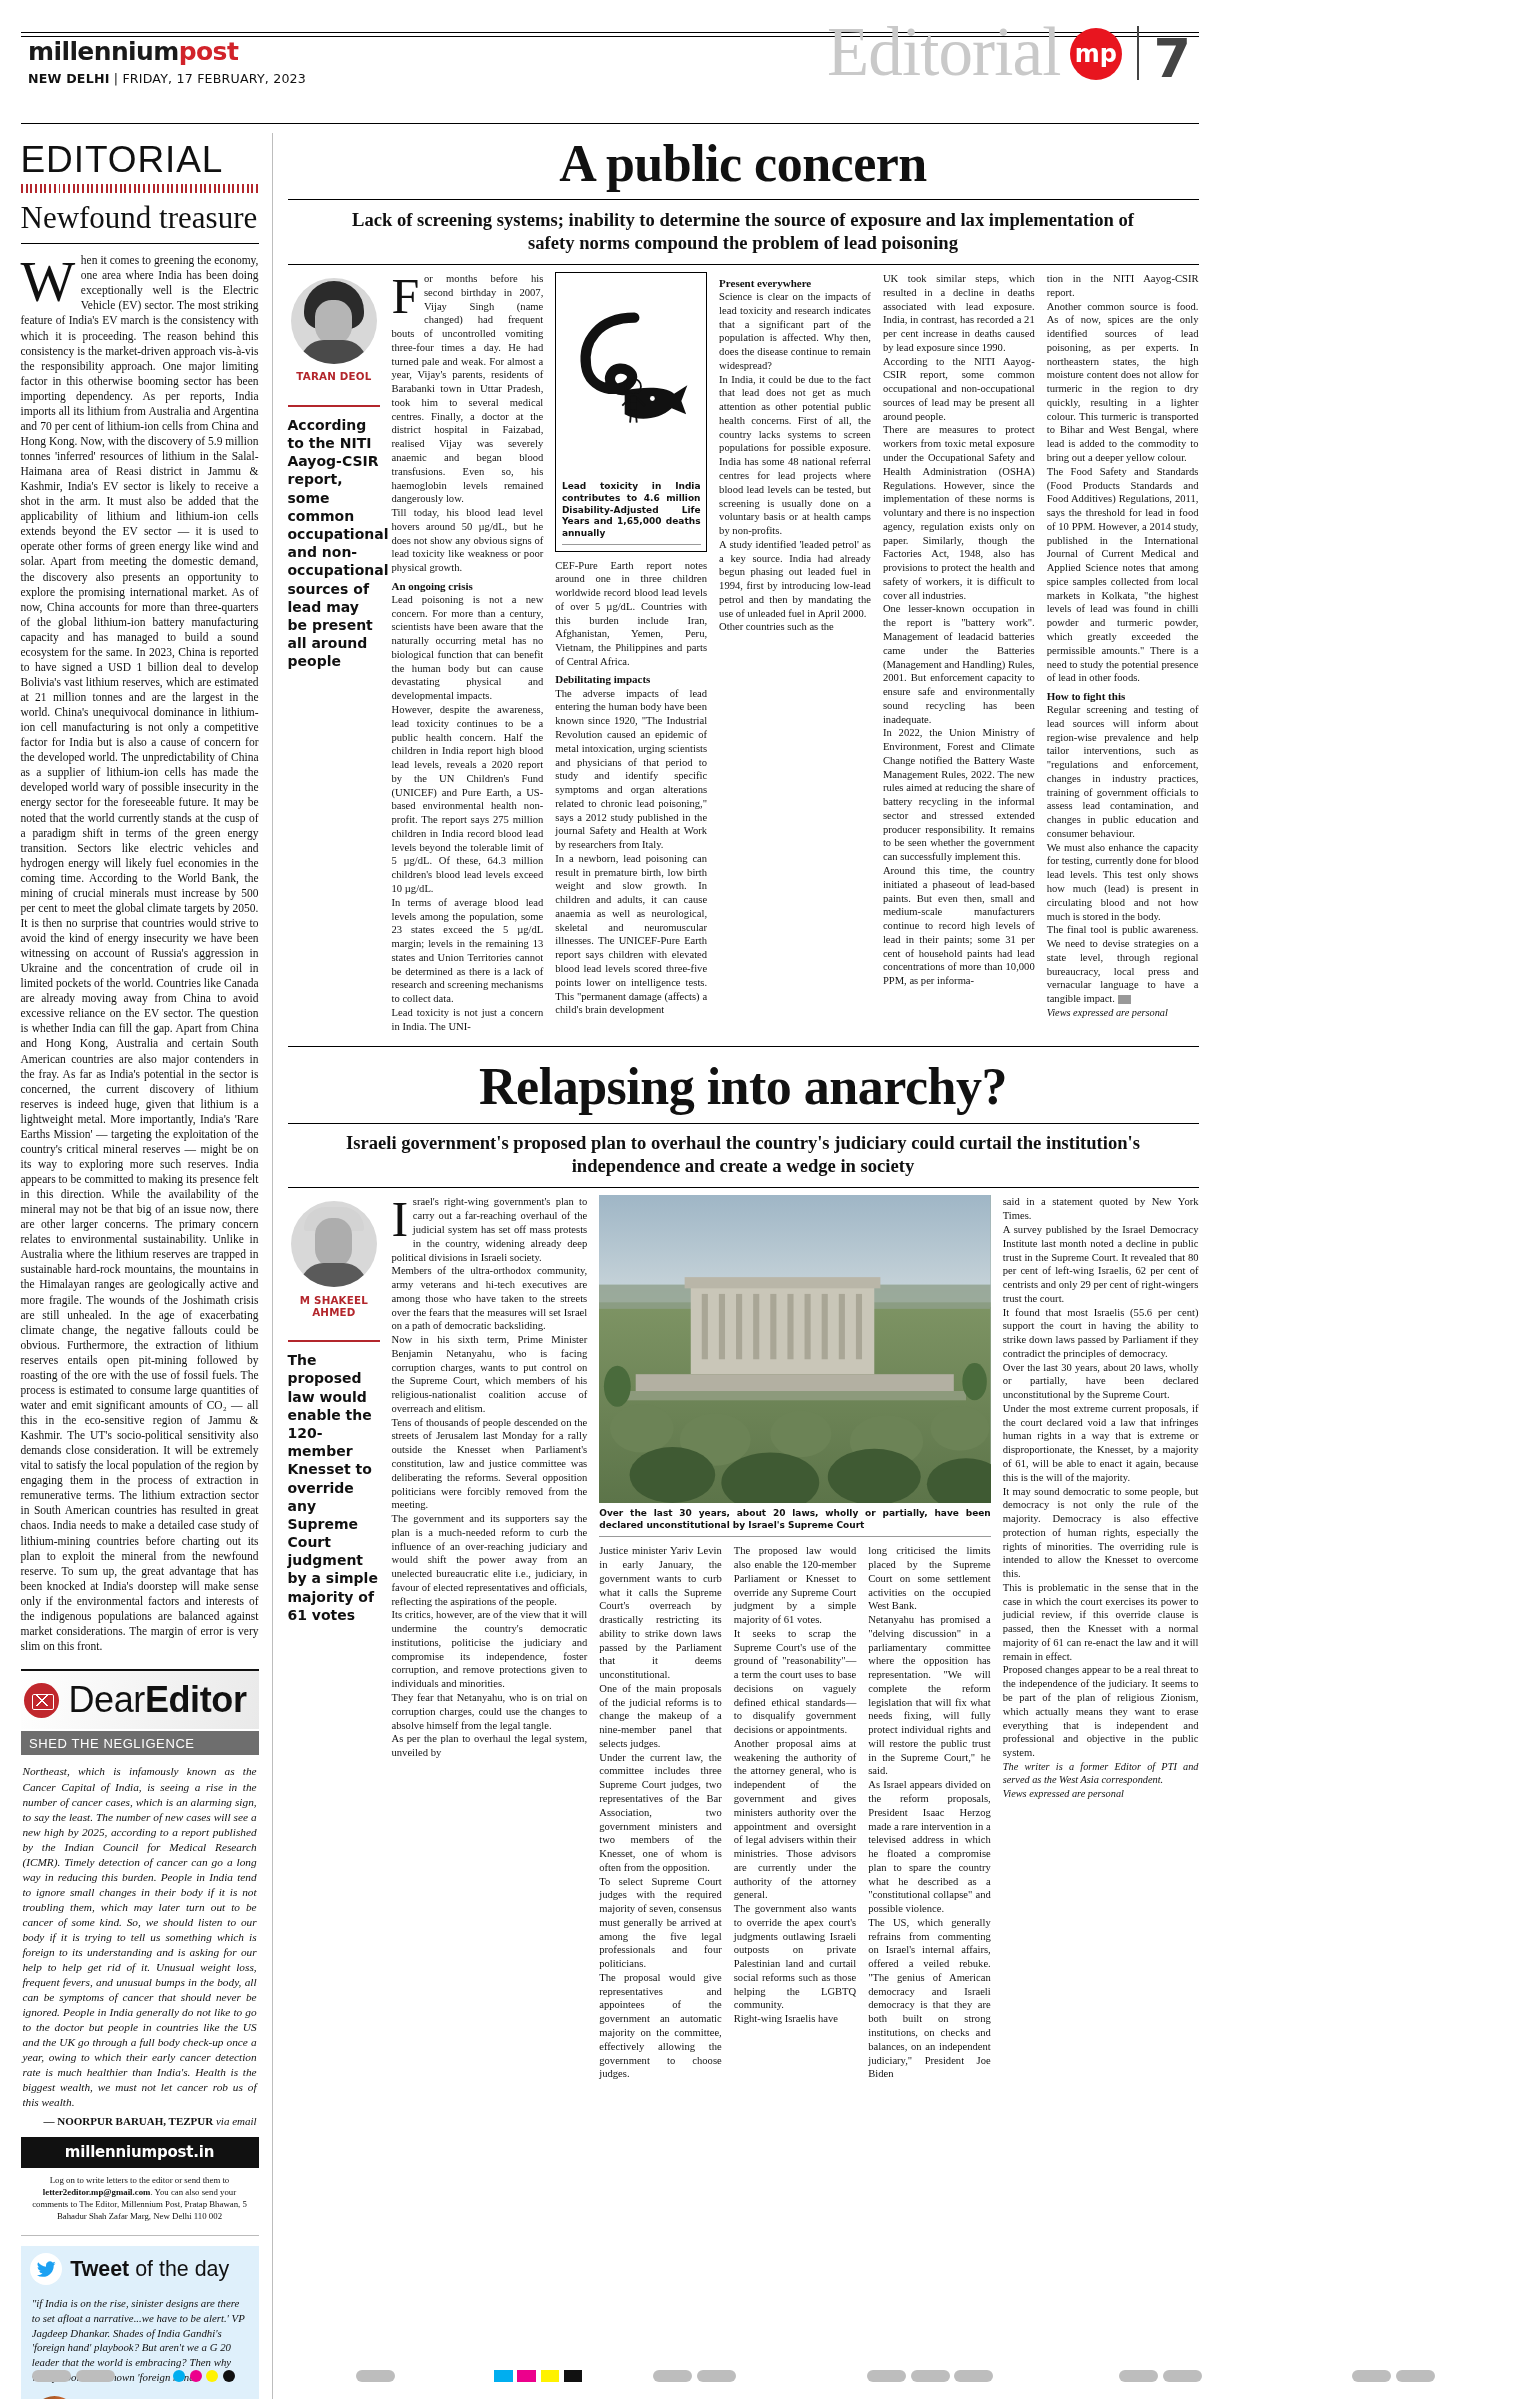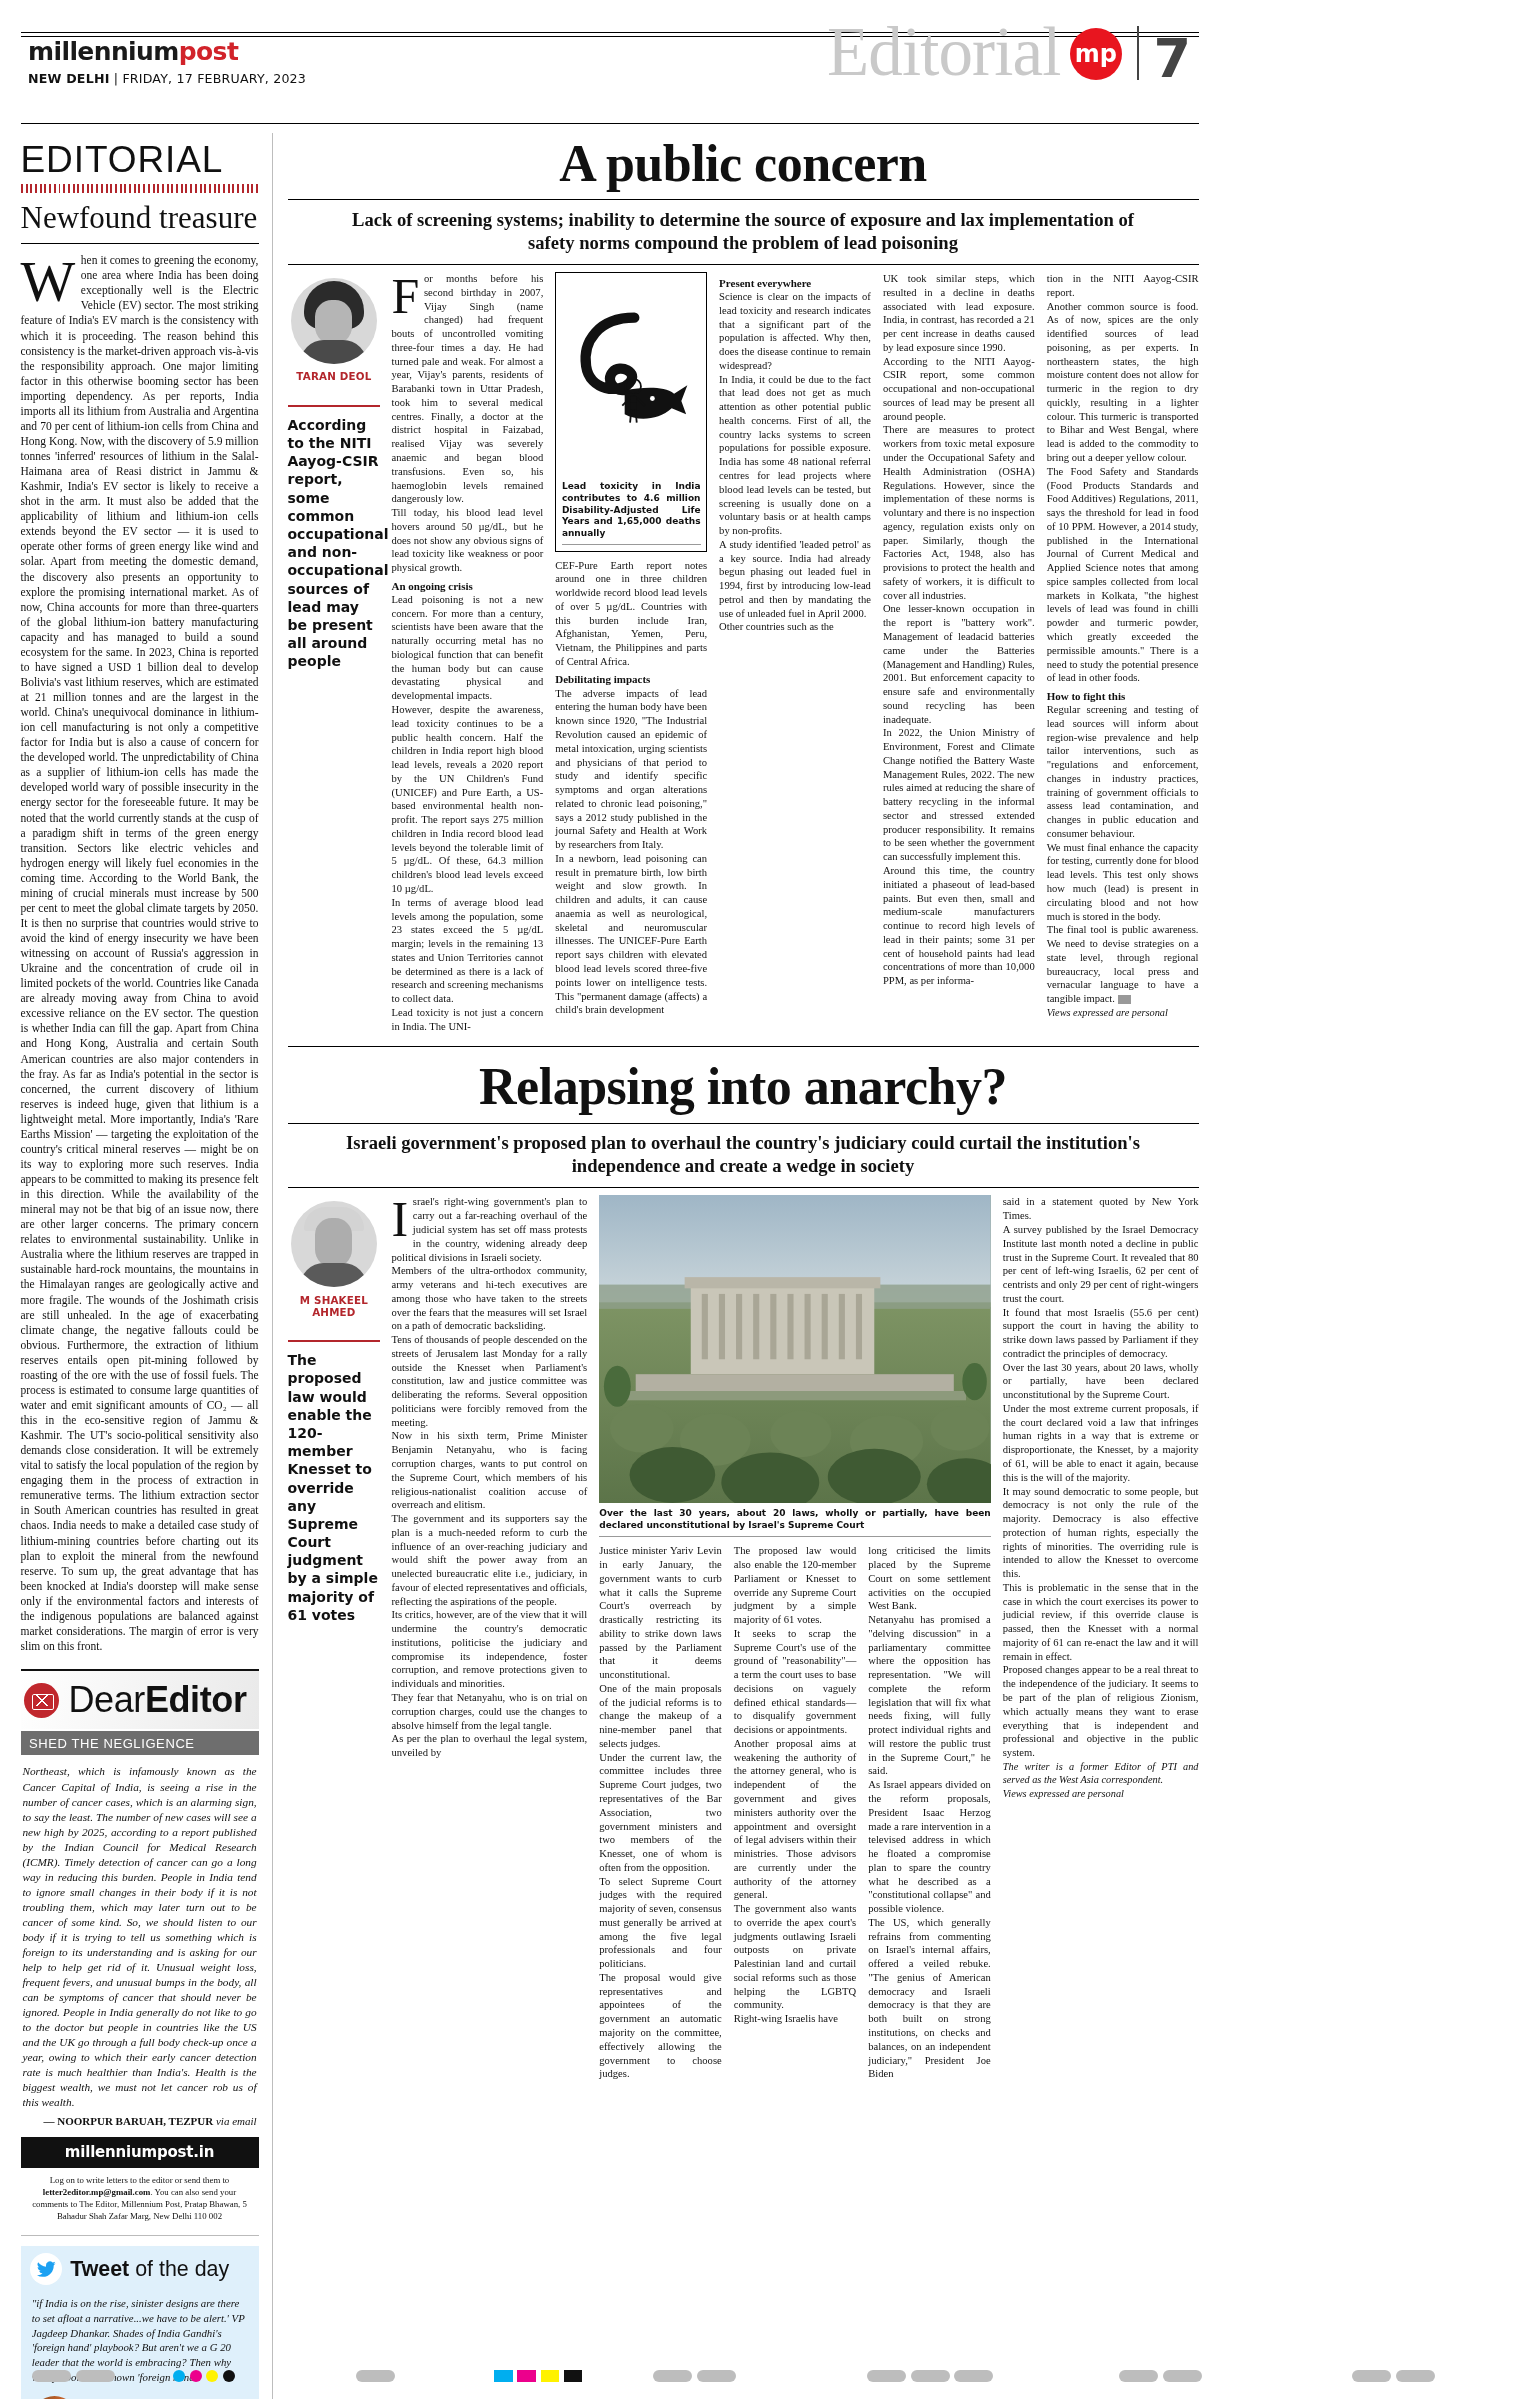--- a/index.html
+++ b/index.html
@@ -285,21 +285,21 @@
               <p>In 2022, the Union Ministry of Environment, Forest and Climate Change notified the Battery Waste Management Rules, 2022. The new rules aimed at reducing the share of battery recycling in the informal sector and stressed extended producer responsibility. It remains to be seen whether the government can successfully implement this.</p>
               <p>Around this time, the country initiated a phaseout of lead-based paints. But even then, small and medium-scale manufacturers continue to record high levels of lead in their paints; some 31 per cent of household paints had lead concentrations of more than 10,000 PPM, as per informa-</p>
             </div>
 
             <div class="col">
               <p>tion in the NITI Aayog-CSIR report.</p>
               <p>Another common source is food. As of now, spices are the only identified sources of lead poisoning, as per experts. In northeastern states, the high moisture content does not allow for turmeric in the region to dry quickly, resulting in a lighter colour. This turmeric is transported to Bihar and West Bengal, where lead is added to the commodity to bring out a deeper yellow colour.</p>
               <p>The Food Safety and Standards (Food Products Standards and Food Additives) Regulations, 2011, says the threshold for lead in food of 10 PPM. However, a 2014 study, published in the International Journal of Current Medical and Applied Science notes that among spice samples collected from local markets in Kolkata, "the highest levels of lead was found in chilli powder and turmeric powder, which greatly exceeded the permissible amounts." There is a need to study the potential presence of lead in other foods.</p>
               <span class="sub-h">How to fight this</span>
               <p>Regular screening and testing of lead sources will inform about region-wise prevalence and help tailor interventions, such as "regulations and enforcement, changes in industry practices, training of government officials to assess lead contamination, and changes in public education and consumer behaviour.</p>
-              <p>We must final enhance the capacity for testing, currently done for blood lead levels. This test only shows how much (lead) is present in circulating blood and not how much is stored in the body.</p>
+              <p>We must also enhance the capacity for testing, currently done for blood lead levels. This test only shows how much (lead) is present in circulating blood and not how much is stored in the body.</p>
               <p><span>The final tool is public awareness. We need to devise strategies on a state level, through regional bureaucracy, local press and vernacular language to have a tangible impact.</span><span class="end-mark"></span></p>
               <p class="italic-note">Views expressed are personal</p>
             </div>
 
           </div>
         </div>
       </div>
 
       <div class="art2">
         <div class="art-title">Relapsing into anarchy?</div>
@@ -317,22 +317,22 @@
             </div>
             <div class="author-name">M SHAKEEL AHMED</div>
             <div class="pull-quote">The proposed law would enable the 120-member Knesset to override any Supreme Court judgment by a simple majority of 61 votes</div>
           </div>
 
           <div class="cols-4">
 
             <div class="col">
               <p><span class="dropcap2">I</span><span>srael's right-wing government's plan to carry out a far-reaching overhaul of the judicial system has set off mass protests in the country, widening already deep political divisions in Israeli society.</span></p>
               <p>Members of the ultra-orthodox community, army veterans and hi-tech executives are among those who have taken to the streets over the fears that the measures will set Israel on a path of democratic backsliding.</p>
+              <p>Now in his sixth term, Prime Minister Benjamin Netanyahu, who is facing corruption charges, wants to put control on the Supreme Court, which members of his religious-nationalist coalition accuse of overreach and elitism.</p>
               <p>Tens of thousands of people descended on the streets of Jerusalem last Monday for a rally outside the Knesset when Parliament's constitution, law and justice committee was deliberating the reforms. Several opposition politicians were forcibly removed from the meeting.</p>
-              <p>Now in his sixth term, Prime Minister Benjamin Netanyahu, who is facing corruption charges, wants to put control on the Supreme Court, which members of his religious-nationalist coalition accuse of overreach and elitism.</p>
               <p>The government and its supporters say the plan is a much-needed reform to curb the influence of an over-reaching judiciary and would shift the power away from an unelected bureaucratic elite i.e., judiciary, in favour of elected representatives and officials, reflecting the aspirations of the people.</p>
               <p>Its critics, however, are of the view that it will undermine the country's democratic institutions, politicise the judiciary and compromise its independence, foster corruption, and remove protections given to individuals and minorities.</p>
               <p>They fear that Netanyahu, who is on trial on corruption charges, could use the changes to absolve himself from the legal tangle.</p>
               <p>As per the plan to overhaul the legal system, unveiled by</p>
             </div>
 
             <div class="col" style="flex:2;">
               <div>
                 <div class="photo2">
                   <svg viewBox="0 0 640 330" width="100%" height="308" preserveAspectRatio="none" aria-hidden="true">

